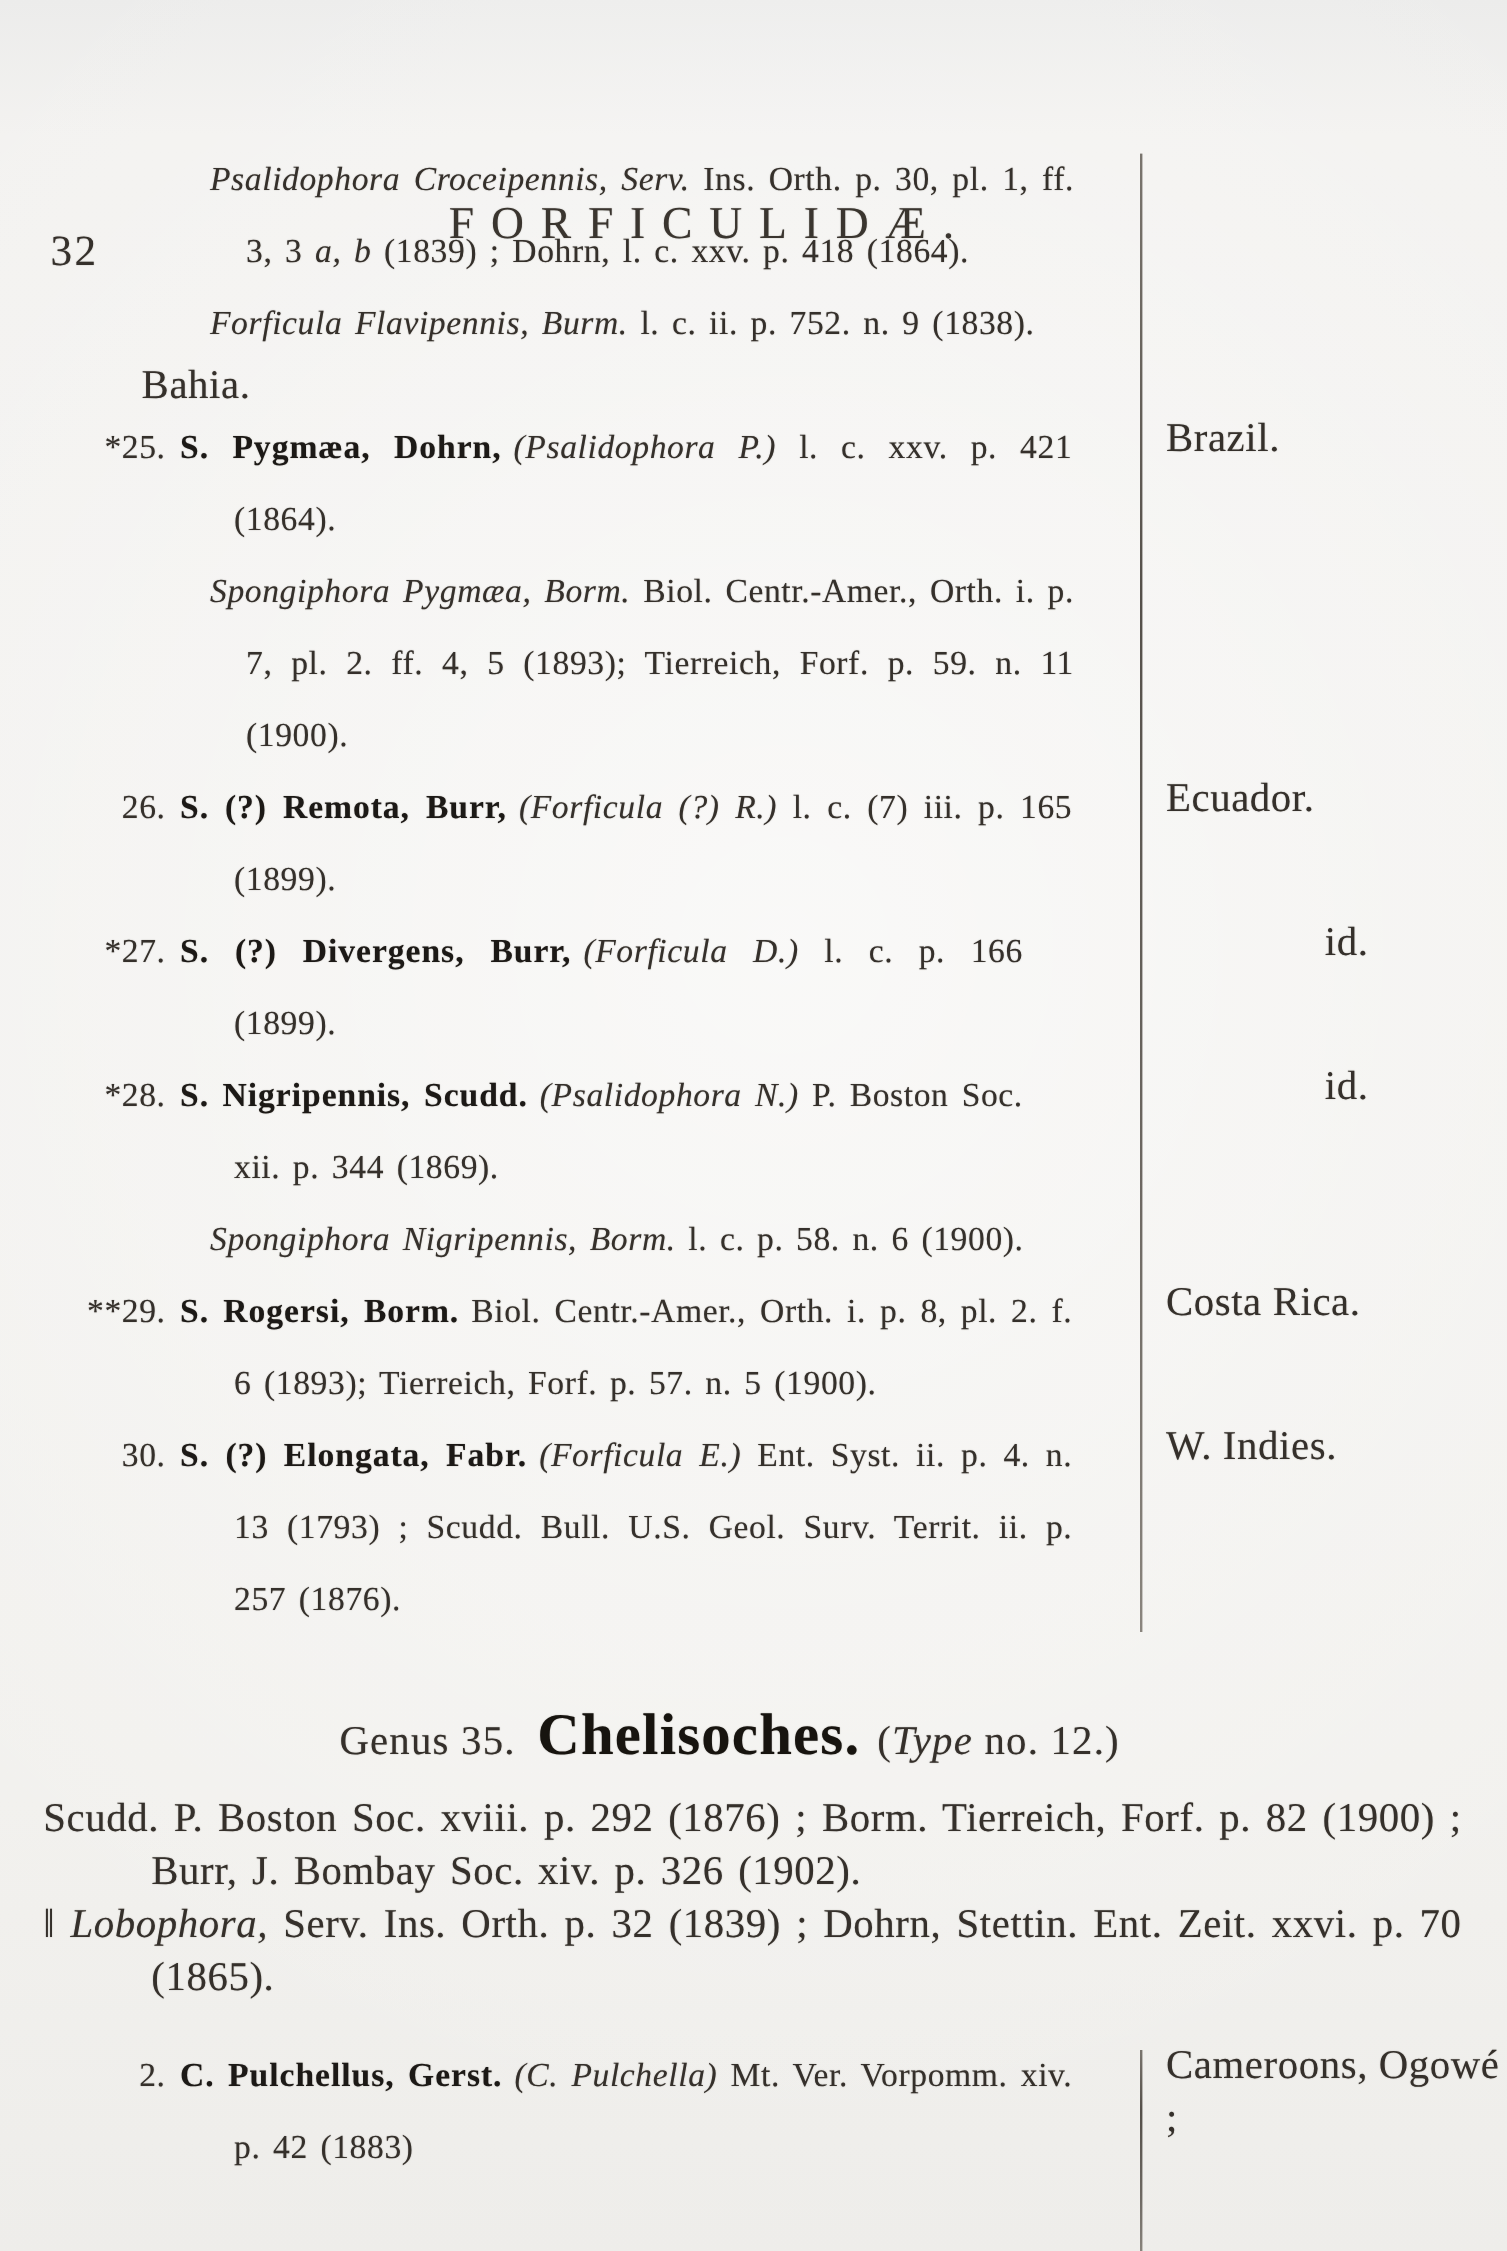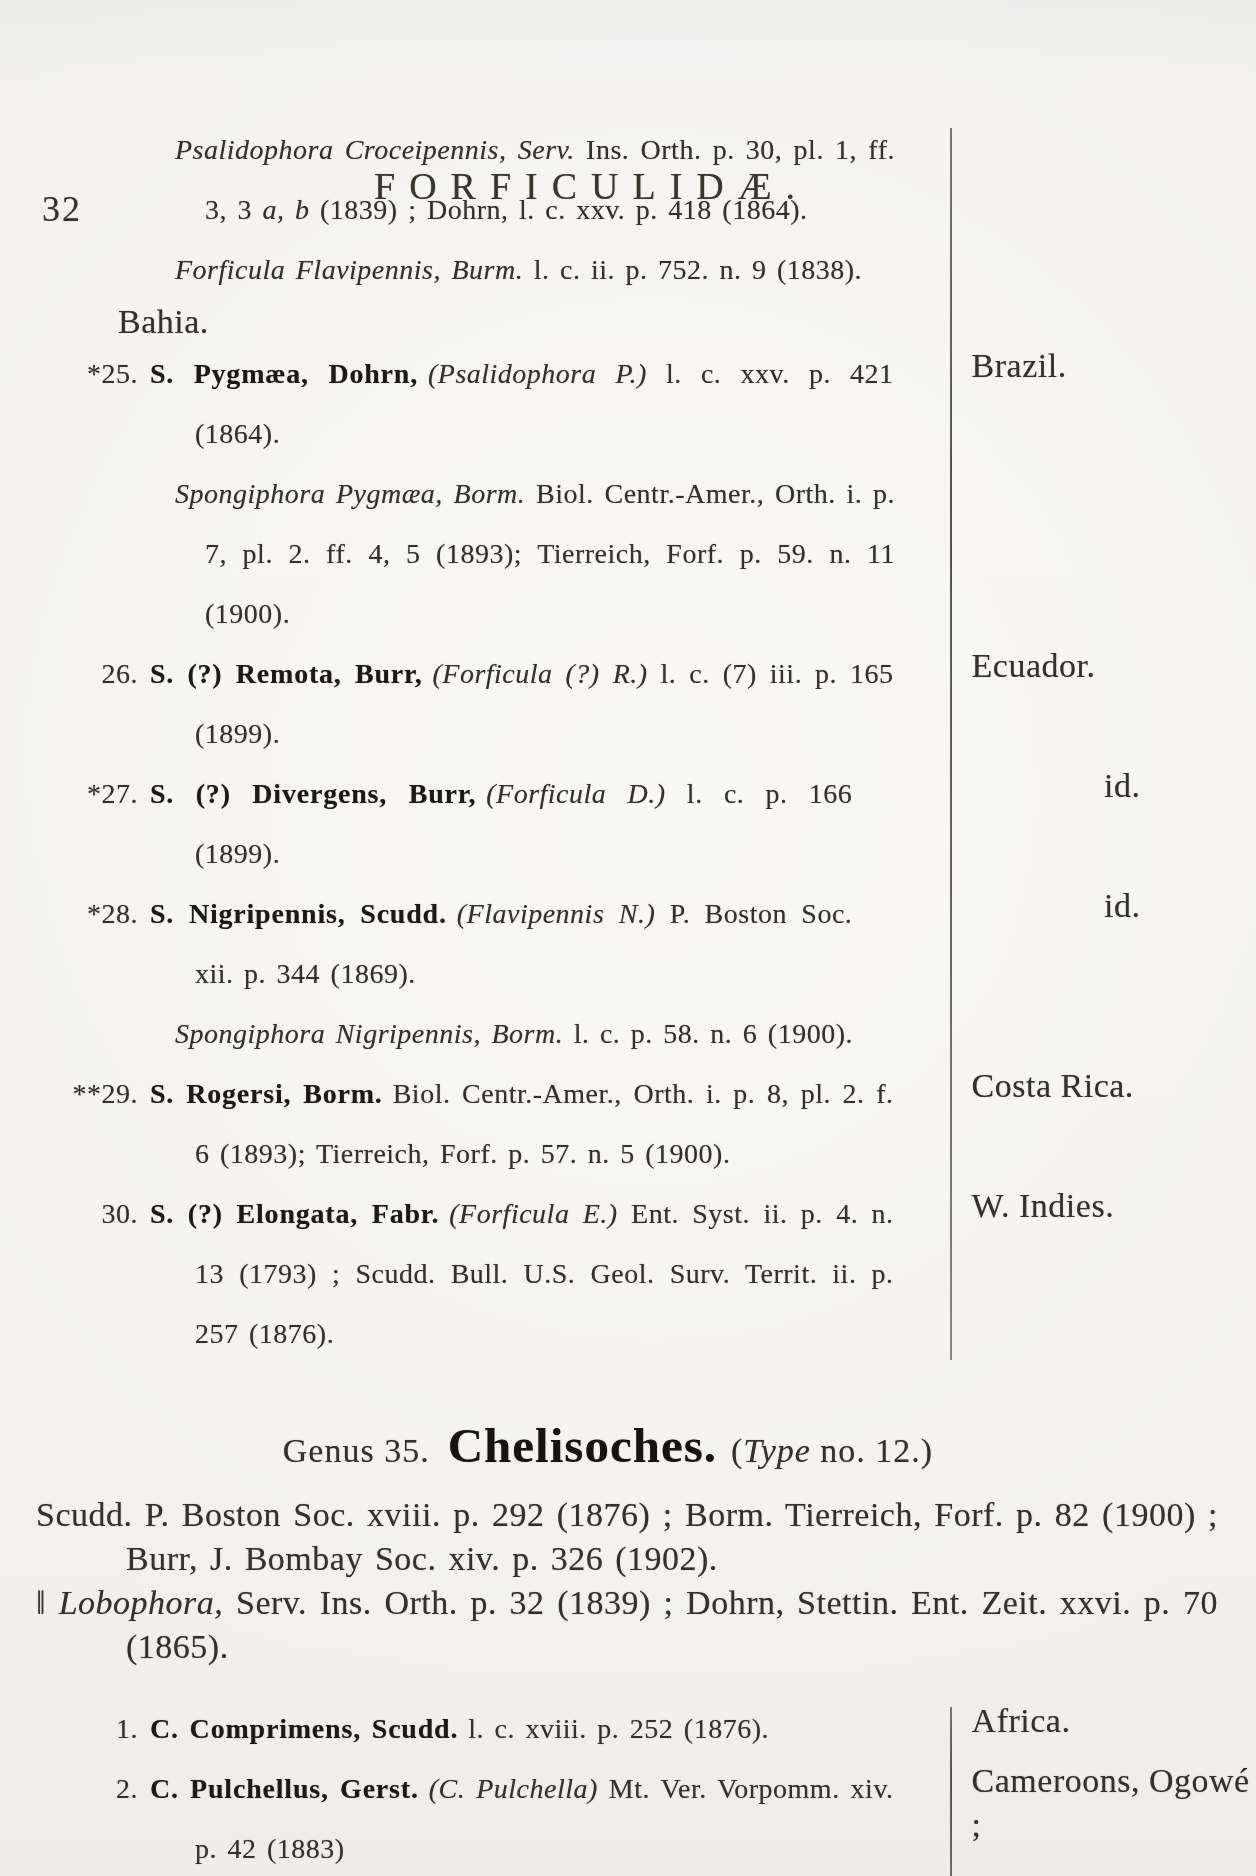--- a/index.html
+++ b/index.html
@@ -99,21 +99,21 @@
           <p class="txt"><span class="num">26.</span><span class="nm">S. (?) Remota, Burr,</span><span class="ref"><span class="it">(Forficula (?) R.)</span><span> l. c. (7) iii. p. 165 (1899).</span></span></p>
           <div class="loc">Ecuador.</div>
         </div>
 
         <div class="row species loc-center">
           <p class="txt"><span class="num">*27.</span><span class="nm">S. (?) Divergens, Burr,</span><span class="ref"><span class="it">(Forficula D.)</span><span> l. c. p. 166 (1899).</span></span></p>
           <div class="loc">id.</div>
         </div>
 
         <div class="row species loc-center">
-          <p class="txt"><span class="num">*28.</span><span class="nm">S. Nigripennis, Scudd.</span><span class="ref"><span class="it">(Flavipennis N.)</span><span> P. Boston Soc. xii. p. 344 (1869).</span></span></p>
+          <p class="txt"><span class="num">*28.</span><span class="nm">S. Nigripennis, Scudd.</span><span class="ref"><span class="it">(Psalidophora N.)</span><span> P. Boston Soc. xii. p. 344 (1869).</span></span></p>
           <div class="loc">id.</div>
         </div>
 
         <div class="row synonym">
           <p class="txt"><span class="ref"><span class="it">Spongiphora Nigripennis, Borm.</span><span> l. c. p. 58. n. 6 (1900).</span></span></p>
 
         </div>
 
         <div class="row species">
           <p class="txt"><span class="num">**29.</span><span class="nm">S. Rogersi, Borm.</span><span class="ref"><span>Biol. Centr.-Amer., Orth. i. p. 8, pl. 2. f. 6 (1893); Tierreich, Forf. p. 57. n. 5 (1900).</span></span></p>
@@ -133,24 +133,20 @@
     <div class="refs">
 
         <p class="refp"><span class="ref"><span>Scudd. P. Boston Soc. xviii. p. 292 (1876) ; Borm. Tierreich, Forf. p. 82 (1900) ; Burr, J. Bombay Soc. xiv. p. 326 (1902).</span></span></p>
 
         <p class="refp"><span class="ref"><span>‖ </span><span class="it">Lobophora,</span><span> Serv. Ins. Orth. p. 32 (1839) ; Dohrn, Stettin. Ent. Zeit. xxvi. p. 70 (1865).</span></span></p>
       </div>
 
     <div class="listing bottom">
       <div class="rule"></div>
 
-        <div class="row species">
-          <p class="txt"><span class="num">1.</span><span class="nm">C. Comprimens, Scudd.</span><span class="ref"><span>l. c. xviii. p. 252 (1876).</span></span></p>
-          <div class="loc">Africa.</div>
-        </div>
 
         <div class="row species">
           <p class="txt"><span class="num">2.</span><span class="nm">C. Pulchellus, Gerst.</span><span class="ref"><span class="it">(C. Pulchella)</span><span> Mt. Ver. Vorpomm. xiv. p. 42 (1883)</span></span></p>
           <div class="loc">Cameroons, Ogowé ;</div>
         </div>
       </div>
 
   </div>
 </div>
 

